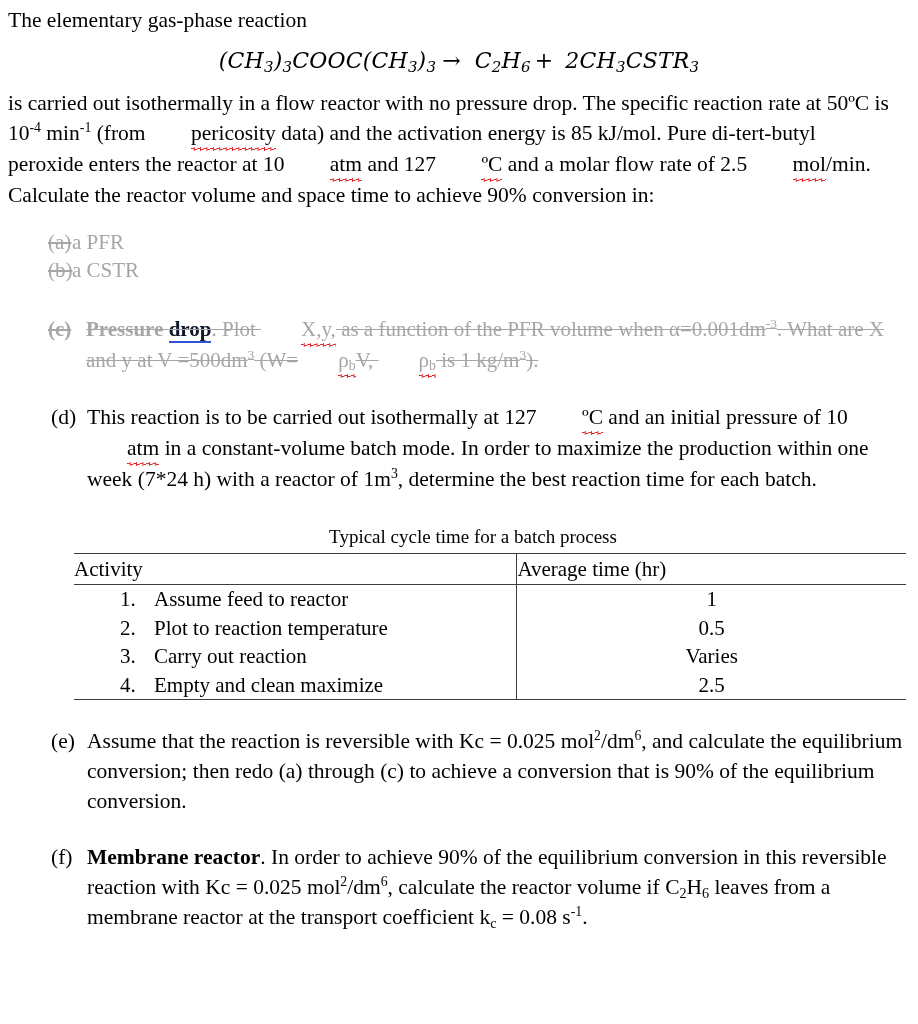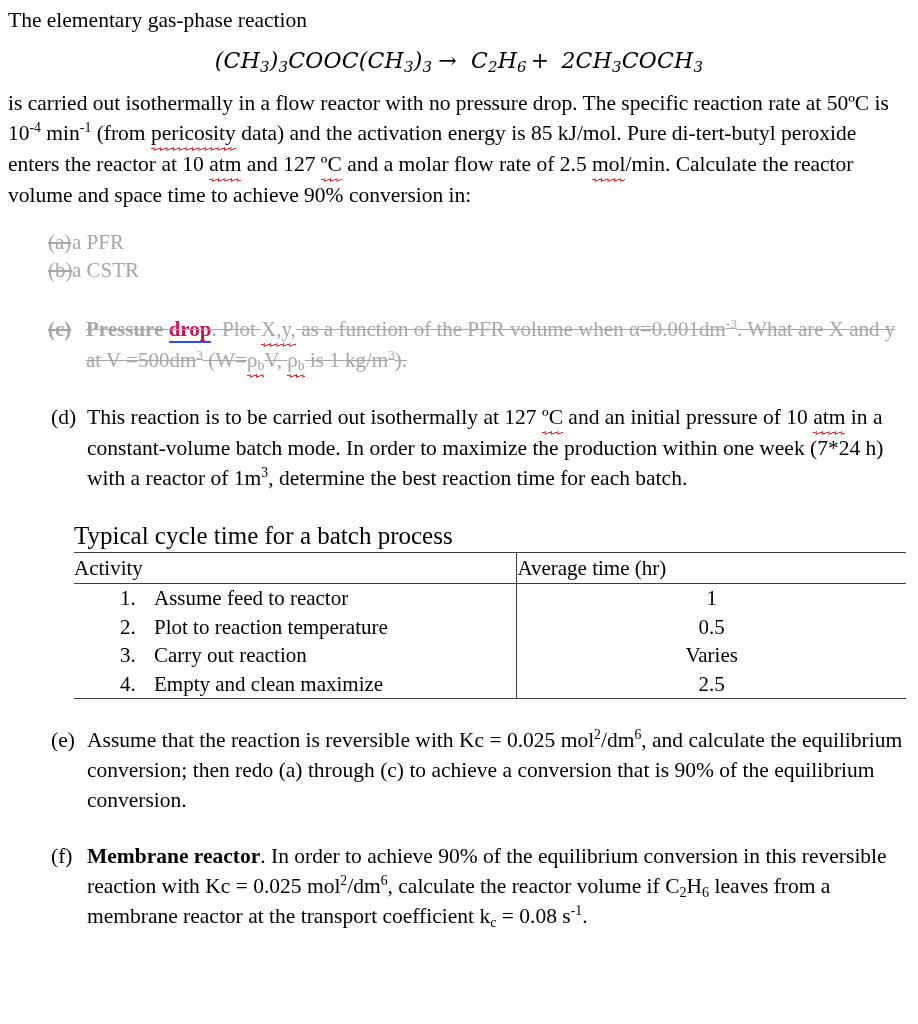--- a/index.html
+++ b/index.html
@@ -60,20 +60,21 @@
     margin: 8px 0 0 2px;
     max-width: 882px;
   }
   .body-para sup { font-size: 0.64em; vertical-align: 0.58em; line-height: 0; }
 
   
   .sq {
     position: relative;
     display: inline-block;
     padding-bottom: 1px;
+    margin-left: 40px;
   }
   .sq::after {
     content: "";
     position: absolute;
     left: 0;
     right: 0;
     bottom: -2px;
     height: 4px;
     background-image:
       radial-gradient(circle at 1.6px 3.2px, transparent 1.5px, #e02020 1.6px, #e02020 2.2px, transparent 2.3px),
@@ -125,21 +126,21 @@
   }
   .struck-c .c-body {
     margin-left: 80px;
     text-decoration: line-through;
     text-decoration-color: #a6a6a6;
     text-decoration-thickness: 1.3px;
     max-width: 820px;
   }
   .struck-c b { font-weight: bold; }
   .blue-underline {
-    color: #be185d;
+    color: #0f172a;
     border-bottom: 2px solid #2f55d4;
     font-weight: bold;
   }
   .struck-c sup { font-size: 0.64em; vertical-align: 0.58em; line-height: 0; }
   .struck-c sub { font-size: 0.66em; vertical-align: -0.25em; line-height: 0; }
 
   
   .item {
     position: relative;
     font-size: 21.5px;
@@ -162,21 +163,22 @@
   .item sub { font-size: 0.66em; vertical-align: -0.25em; line-height: 0; }
   .item b { font-weight: bold; }
 
   
   .table-wrap {
     margin: 30px 0 0 0;
     padding-left: 68px;
     padding-right: 18px;
   }
   .table-caption {
-    font-size: 25px;
+    text-align: center;
+    font-size: 19px;
     line-height: 26px;
     margin-bottom: 3px;
     padding-right: 14px;
   }
   table.cycle {
     border-collapse: collapse;
     width: 832px;
     font-size: 21px;
   }
   table.cycle th, table.cycle td {
@@ -213,21 +215,21 @@
   td.right-col { width: 413px; }
 </style>
 </head>
 <body>
 
 <div class="page">
 
   <div class="intro-line">The elementary gas-phase reaction</div>
 
   <div class="equation">
-    <span><span>(CH</span><sub>3</sub><span>)</span><sub>3</sub><span>COOC(CH</span><sub>3</sub><span>)</span><sub>3</sub></span><span class="eq-arrow">→</span><span class="eq-gap"></span><span><span>C</span><sub>2</sub><span>H</span><sub>6</sub></span><span class="eq-plus">+</span><span class="eq-gap"></span><span><span>2CH</span><sub>3</sub><span>COCH</span><sub>3</sub></span>
+    <span><span>(CH</span><sub>3</sub><span>)</span><sub>3</sub><span>COOC(CH</span><sub>3</sub><span>)</span><sub>3</sub></span><span class="eq-arrow">→</span><span class="eq-gap"></span><span><span>C</span><sub>2</sub><span>H</span><sub>6</sub></span><span class="eq-plus">+</span><span class="eq-gap"></span><span><span>2CH</span><sub>3</sub><span>CSTR</span><sub>3</sub></span>
   </div>
 
   <div class="body-para"><span>is carried out isothermally in a flow reactor with no pressure drop. The specific reaction rate at 50ºC is 10</span><sup>-4</sup><span> min</span><sup>-1</sup><span> (from </span><span class="sq">pericosity</span><span> data) and the activation energy is 85 kJ/mol. Pure di-tert-butyl peroxide enters the reactor at 10 </span><span class="sq">atm</span><span> and 127 </span><span class="sq">ºC</span><span> and a molar flow rate of 2.5 </span><span class="sq">mol</span><span>/min. Calculate the reactor volume and space time to achieve 90% conversion in:</span></div>
 
   <div class="struck-list">
     <div class="struck-item"><span class="marker">(a)</span><span class="mtxt">a PFR</span></div>
     <div class="struck-item"><span class="marker">(b)</span><span class="mtxt">a CSTR</span></div>
   </div>
 
   <div class="struck-c">

